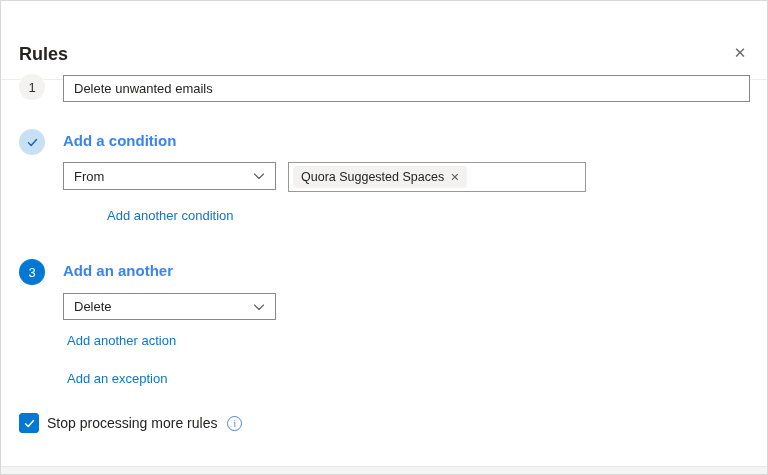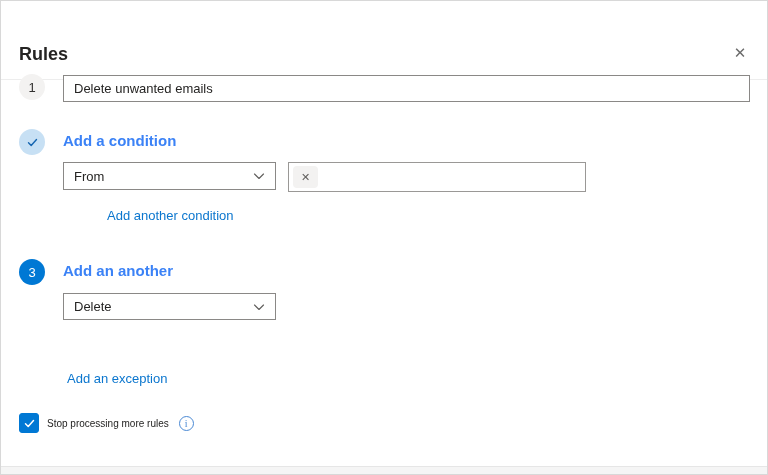--- a/index.html
+++ b/index.html
@@ -156,21 +156,21 @@
     flex: none;
   }
   .checkbox svg { display: none; }
   .checkbox.checked {
     background: #0078d4;
     border-color: #0078d4;
   }
   .checkbox.checked svg { display: block; }
   .option-label {
     margin-left: 8px;
-    font-size: 10px;
+    font-size: 14px;
     color: #252423;
   }
   .info-icon {
     margin-left: 10px;
     width: 15px;
     height: 15px;
     border: 1px solid #4a89d4;
     border-radius: 50%;
     color: #4a89d4;
     font-size: 10px;
@@ -218,40 +218,42 @@
     <span>From</span>
     <span class="chevron">
       <svg width="12" height="12" viewBox="0 0 12 12" fill="none">
         <path d="M1.5 4 L6 8.5 L10.5 4" stroke="#605e5c" stroke-width="1.1" stroke-linecap="round" stroke-linejoin="round"></path>
       </svg>
     </span>
   </div>
 
   <div class="value-field">
     <span class="chip">
+      <span>Quora Suggested Spaces</span>
       <span class="chip-remove">✕</span>
     </span>
   </div>
 
   <a class="link" style="top:207px;margin-left:40px;">Add another condition</a>
 
   <div class="step-circle circle-active" style="top:258px;">
     <span>3</span>
   </div>
   <div class="section-heading" style="top:261px;">Add an another</div>
 
   <div class="select-box" style="top:292px; height:27px;">
     <span>Delete</span>
     <span class="chevron">
       <svg width="12" height="12" viewBox="0 0 12 12" fill="none">
         <path d="M1.5 4 L6 8.5 L10.5 4" stroke="#605e5c" stroke-width="1.1" stroke-linecap="round" stroke-linejoin="round"></path>
       </svg>
     </span>
   </div>
 
+  <a class="link" style="top:332px;">Add another action</a>
   <a class="link" style="top:370px;">Add an exception</a>
 
   <div class="option-row" style="top:412px;">
     <div class="checkbox checked">
       <svg width="13" height="13" viewBox="0 0 13 13" fill="none">
         <path d="M2.5 6.8 L5.2 9.5 L10.5 3.5" stroke="#ffffff" stroke-width="1.5" stroke-linecap="round" stroke-linejoin="round"></path>
       </svg>
     </div>
     <span class="option-label">Stop processing more rules</span>
     <span class="info-icon">i</span>

